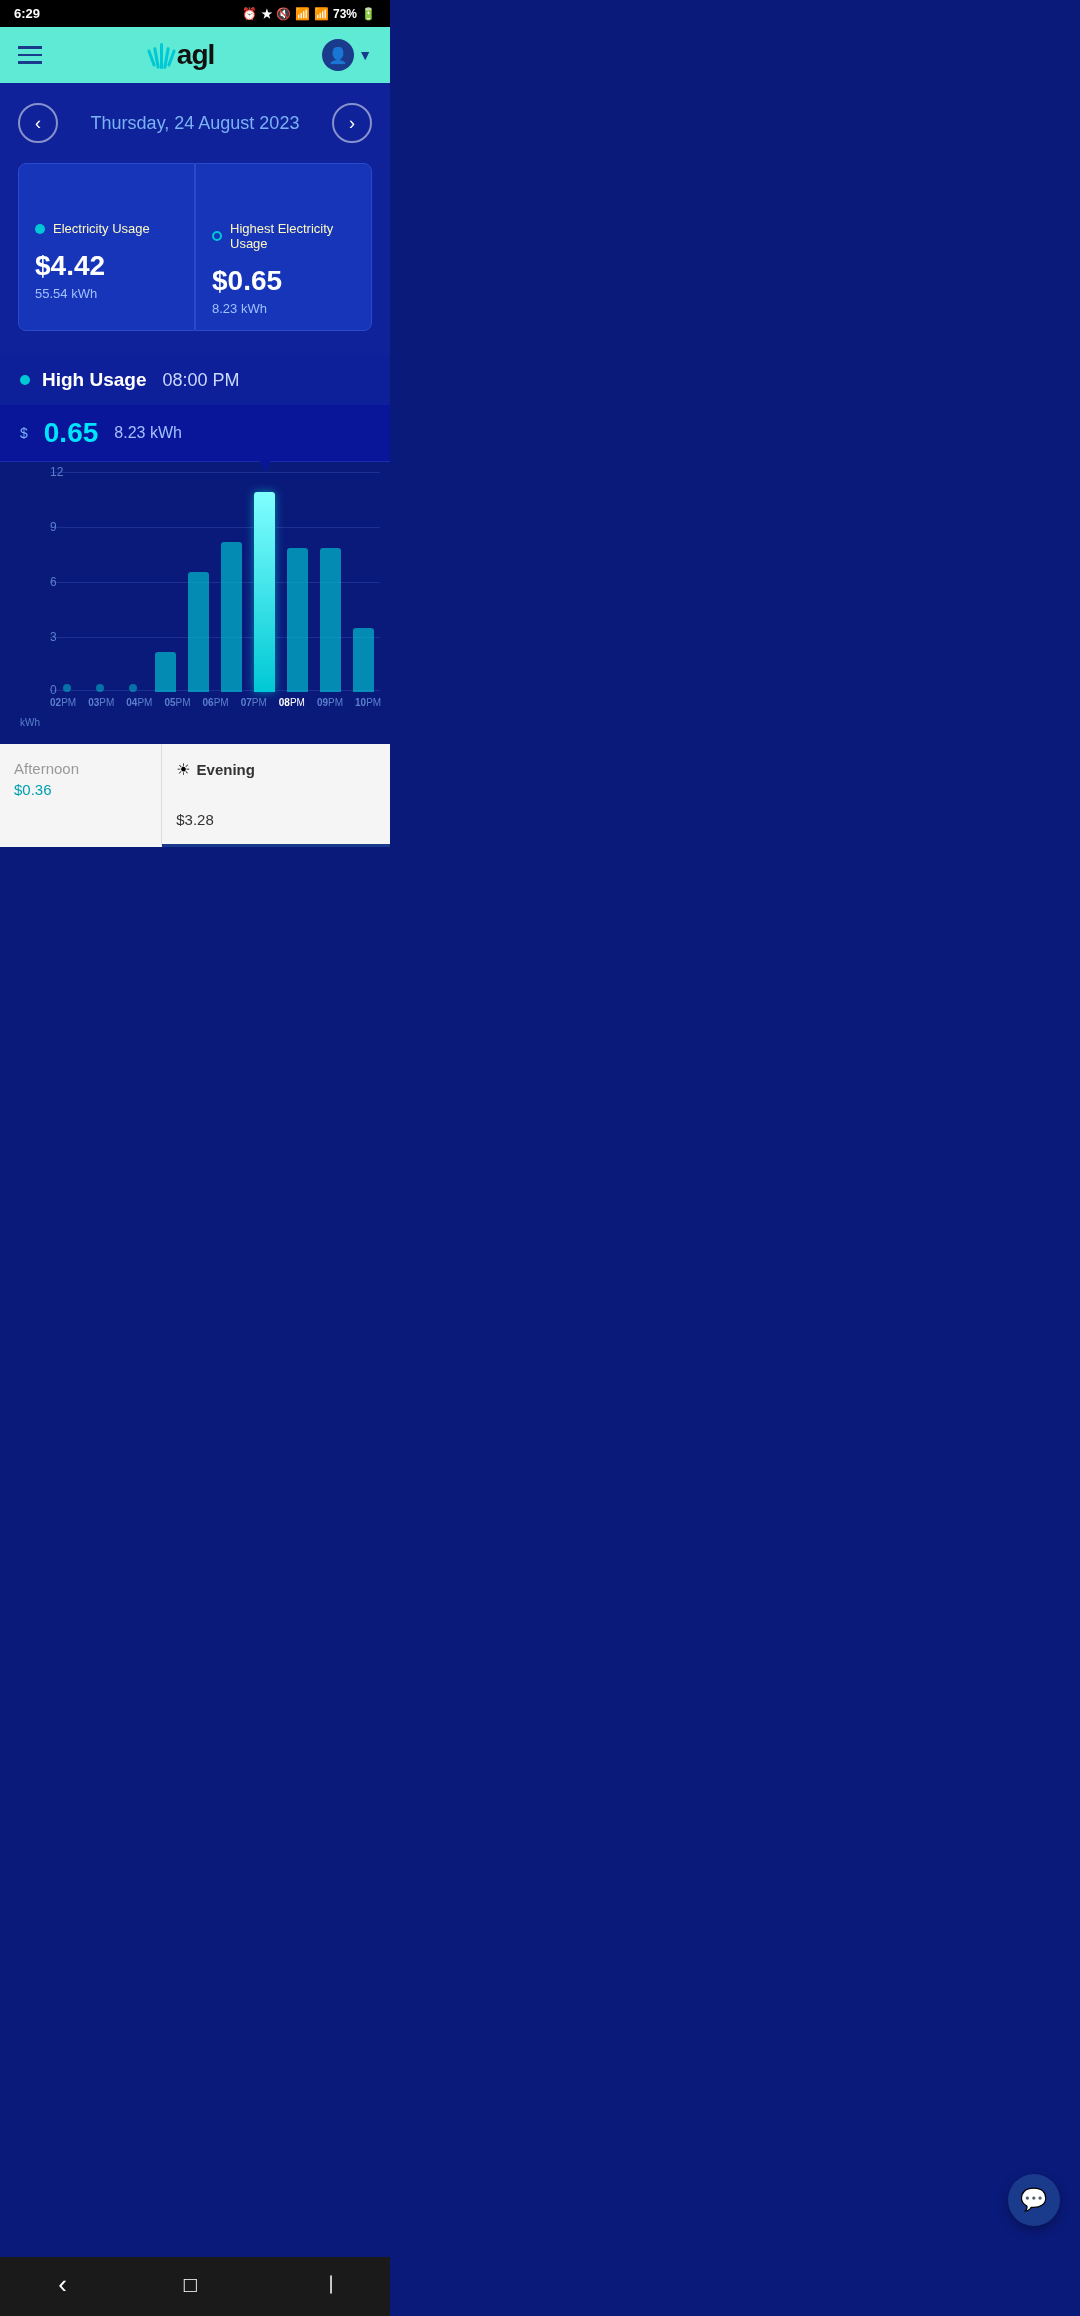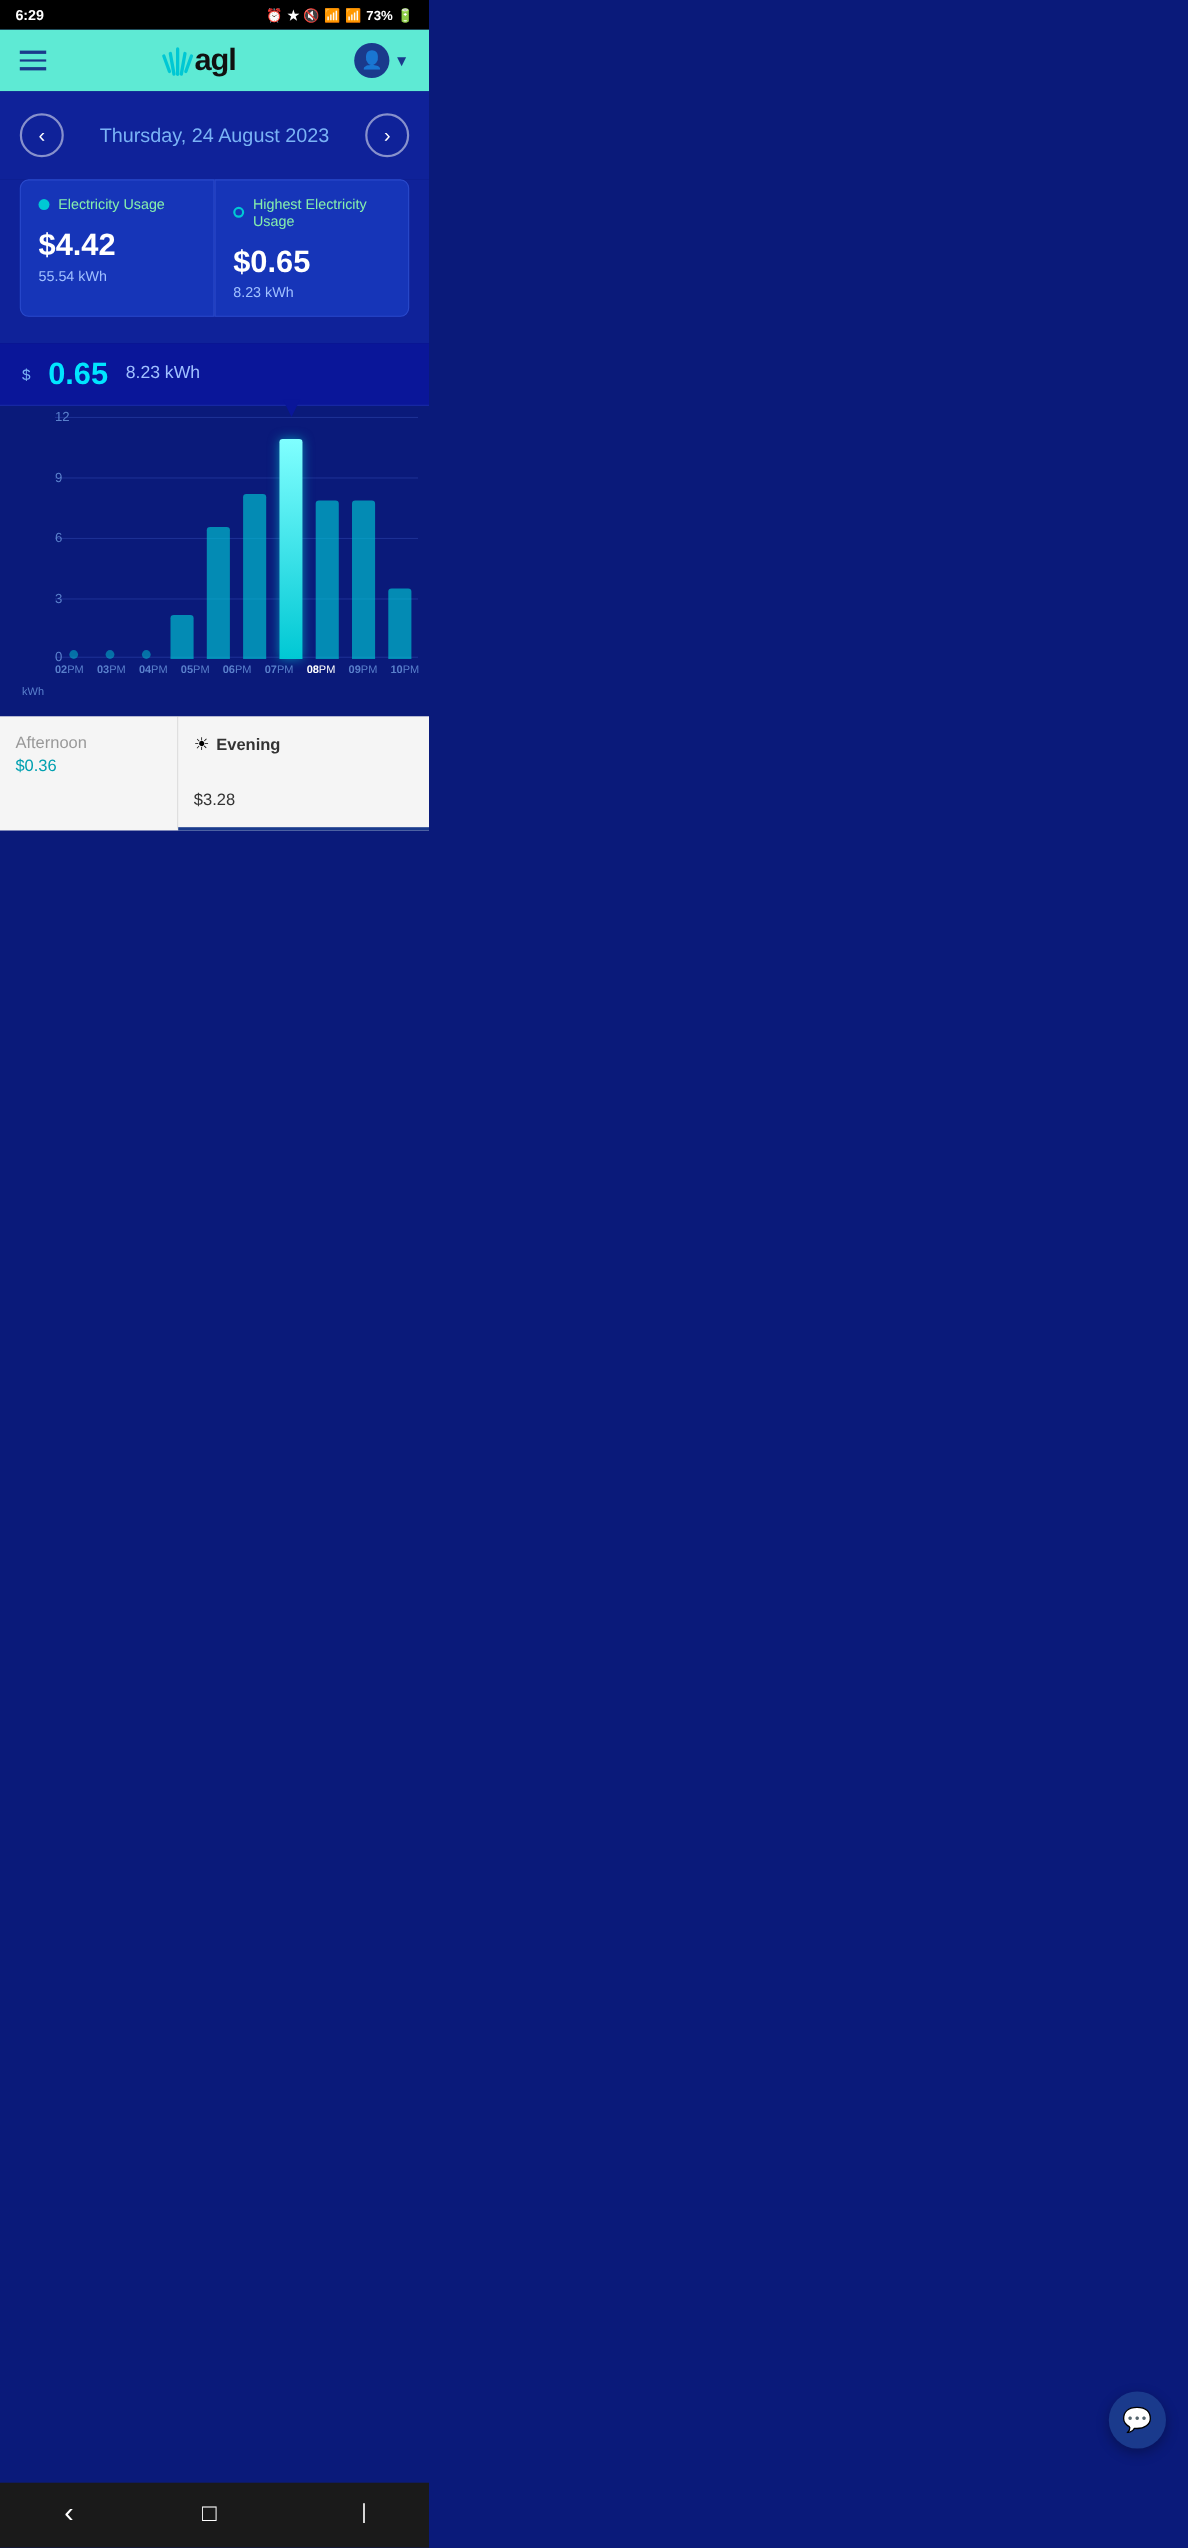--- a/index.html
+++ b/index.html
@@ -136,23 +136,24 @@
     .usage-card:first-child {
       border-radius: 8px 0 0 8px;
     }
     .usage-card:last-child {
       border-radius: 0 8px 8px 0;
     }
     .card-label {
       display: flex;
       align-items: center;
       gap: 8px;
-      color: #86efac;
+      color: #fef9c3;
       font-size: 13px;
       margin-bottom: 14px;
+      margin-top: 43px;
     }
     .dot {
       width: 10px;
       height: 10px;
       border-radius: 50%;
       background: #00c8d4;
       flex-shrink: 0;
     }
     .dot-outline {
       width: 10px;
@@ -454,20 +455,25 @@
       <div class="dot-outline"></div>
       <span>Highest Electricity Usage</span>
     </div>
     <div class="card-amount">$0.65</div>
     <div class="card-kwh">8.23 kWh</div>
   </div>
 </div>
 
 <div class="chart-section">
 
+  <div class="high-usage-banner">
+    <div class="high-usage-dot"></div>
+    <span class="high-usage-label">High Usage</span>
+    <span class="high-usage-time">08:00 PM</span>
+  </div>
 
   <div class="tooltip-bar">
     <span class="tooltip-dollar">$</span>
     <span class="tooltip-amount">0.65</span>
     <span class="tooltip-kwh">8.23 kWh</span>
   </div>
 
   <div class="chart-container">
     <div class="chart-grid" style="position:relative; height:220px; padding-left:38px;">
 

